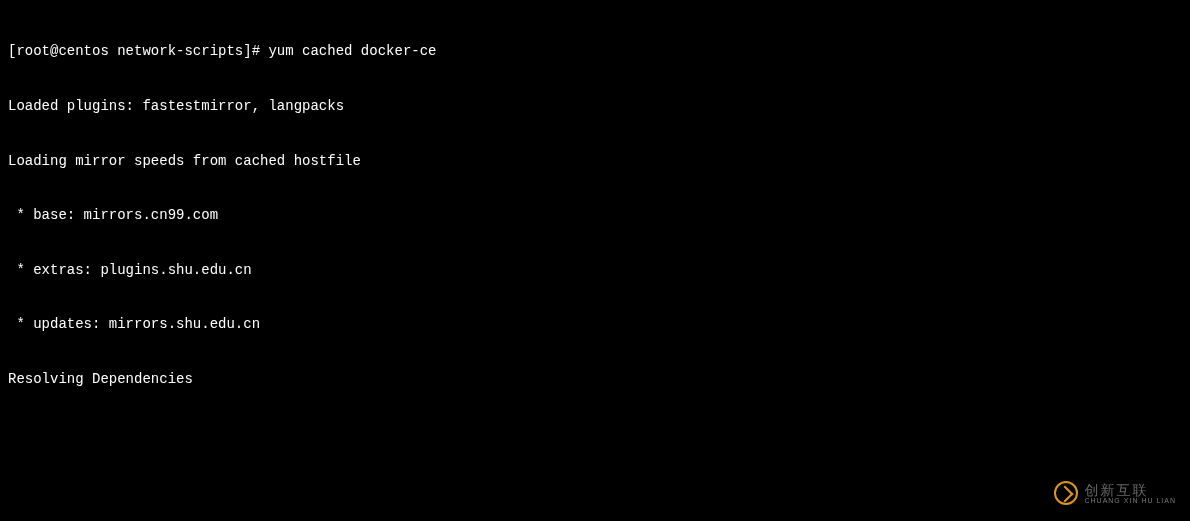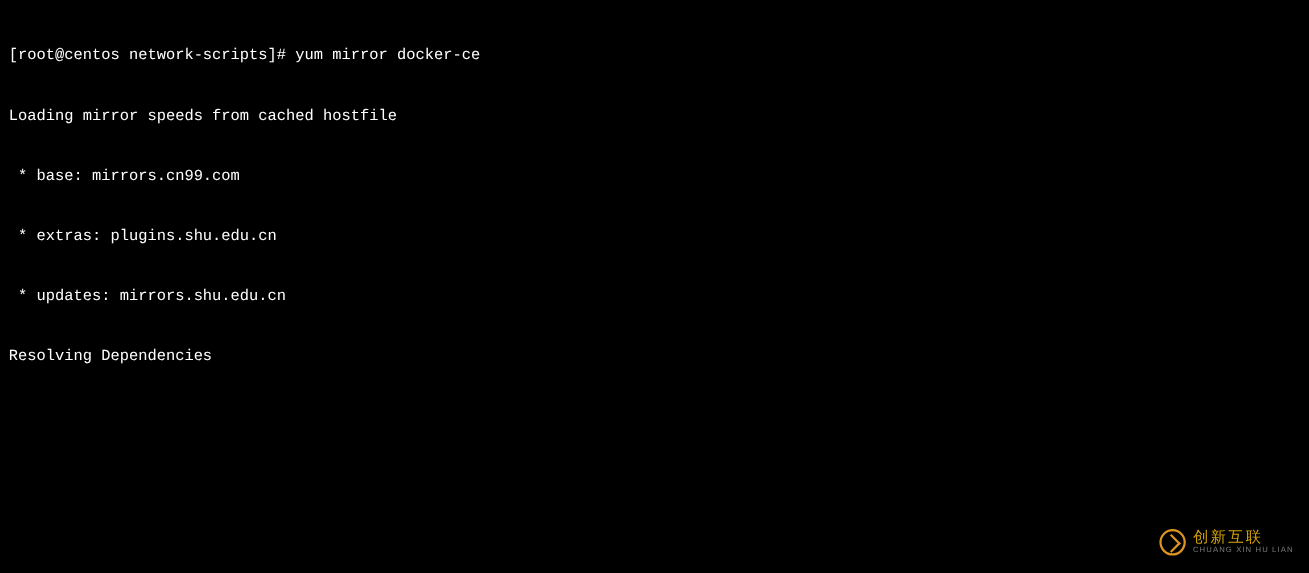--- a/index.html
+++ b/index.html
@@ -51,37 +51,38 @@
       transform: rotate(-45deg);
       top: 5px;
       left: 3px;
     }
     .watermark-text {
       display: flex;
       flex-direction: column;
       line-height: 1;
     }
     .watermark-main {
-      color: #eab308;
+      color: #737373;
       font-size: 14px;
-      font-family: Liberation Mono, monospace;
+      font-family: Liberation Sans, sans-serif;
       letter-spacing: 2px;
     }
     .watermark-sub {
       color: #888888;
       font-size: 7px;
       font-family: Arial, sans-serif;
       letter-spacing: 1px;
     }
   </style>
 </head>
 <body>
 
 <div class="terminal">
-  <span class="line"><span>[root@centos network-scripts]# </span><span>yum mirror docker-ce</span></span>
+  <span class="line"><span>[root@centos network-scripts]# </span><span>yum cached docker-ce</span></span>
+  <span class="line">Loaded plugins: fastestmirror, langpacks</span>
   <span class="line">Loading mirror speeds from cached hostfile</span>
   <span class="line"> * base: mirrors.cn99.com</span>
   <span class="line"> * extras: plugins.shu.edu.cn</span>
   <span class="line"> * updates: mirrors.shu.edu.cn</span>
   <span class="line">Resolving Dependencies</span>
   
   
   
   
   

